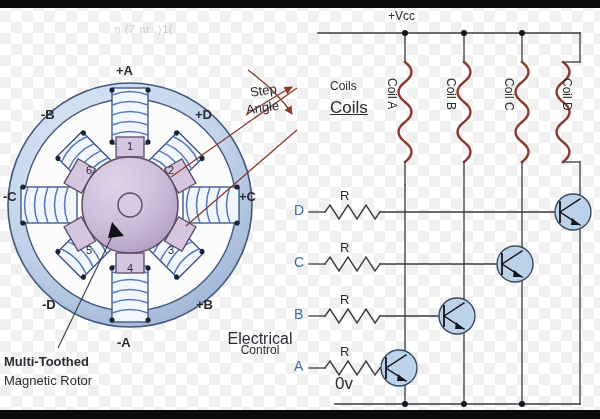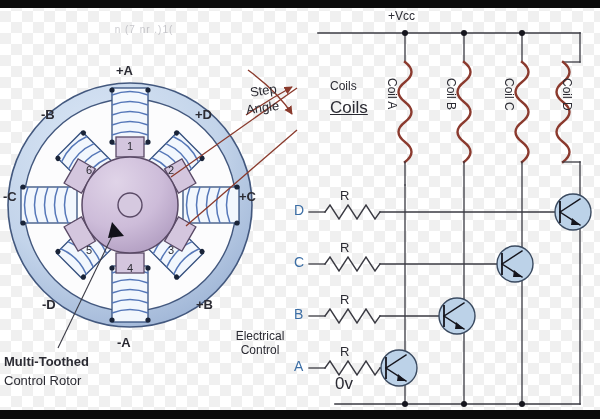--- a/index.html
+++ b/index.html
@@ -276,23 +276,23 @@
   <div class="lbl dark ctr" style="left:165px;top:164px;width:12px;font-size:11px;">2</div>
   <div class="lbl dark ctr" style="left:165px;top:244px;width:12px;font-size:11px;">3</div>
   <div class="lbl dark ctr" style="left:124px;top:262px;width:12px;font-size:11px;">4</div>
   <div class="lbl dark ctr" style="left:83px;top:244px;width:12px;font-size:11px;">5</div>
   <div class="lbl dark ctr" style="left:83px;top:164px;width:12px;font-size:11px;">6</div>
 
   <div class="lbl dark" style="left:250px;top:84px;font-size:13px;transform:rotate(-8deg);">Step</div>
   <div class="lbl dark" style="left:246px;top:101px;font-size:13px;transform:rotate(-8deg);">Angle</div>
 
   <div class="lbl dark" style="left:4px;top:355px;font-size:13px;font-weight:bold;">Multi-Toothed</div>
-  <div class="lbl dark" style="left:4px;top:374px;font-size:13px;">Control Rotor</div>
-
-  <div class="lbl dark ctr" style="left:218px;top:330px;width:84px;font-size:12px;">Electrical</div>
+  <div class="lbl dark" style="left:4px;top:374px;font-size:13px;">Magnetic Rotor</div>
+
+  <div class="lbl dark ctr" style="left:218px;top:330px;width:84px;font-size:16px;">Electrical</div>
   <div class="lbl dark ctr" style="left:218px;top:344px;width:84px;font-size:12px;">Control</div>
 
   <div class="lbl dark" style="left:388px;top:10px;font-size:12px;">+Vcc</div>
   <div class="lbl dark" style="left:335px;top:374px;font-size:17px;">0v</div>
 
   <div class="lbl dark" style="left:330px;top:80px;font-size:12px;">Coils</div>
   <div class="lbl dark" style="left:330px;top:98px;font-size:17px;text-decoration:underline;">Coils</div>
 
   <div class="lbl dark" style="left:398px;top:78px;font-size:12px;transform:rotate(90deg);transform-origin:left top;">Coil A</div>
   <div class="lbl dark" style="left:457px;top:78px;font-size:12px;transform:rotate(90deg);transform-origin:left top;">Coil B</div>

